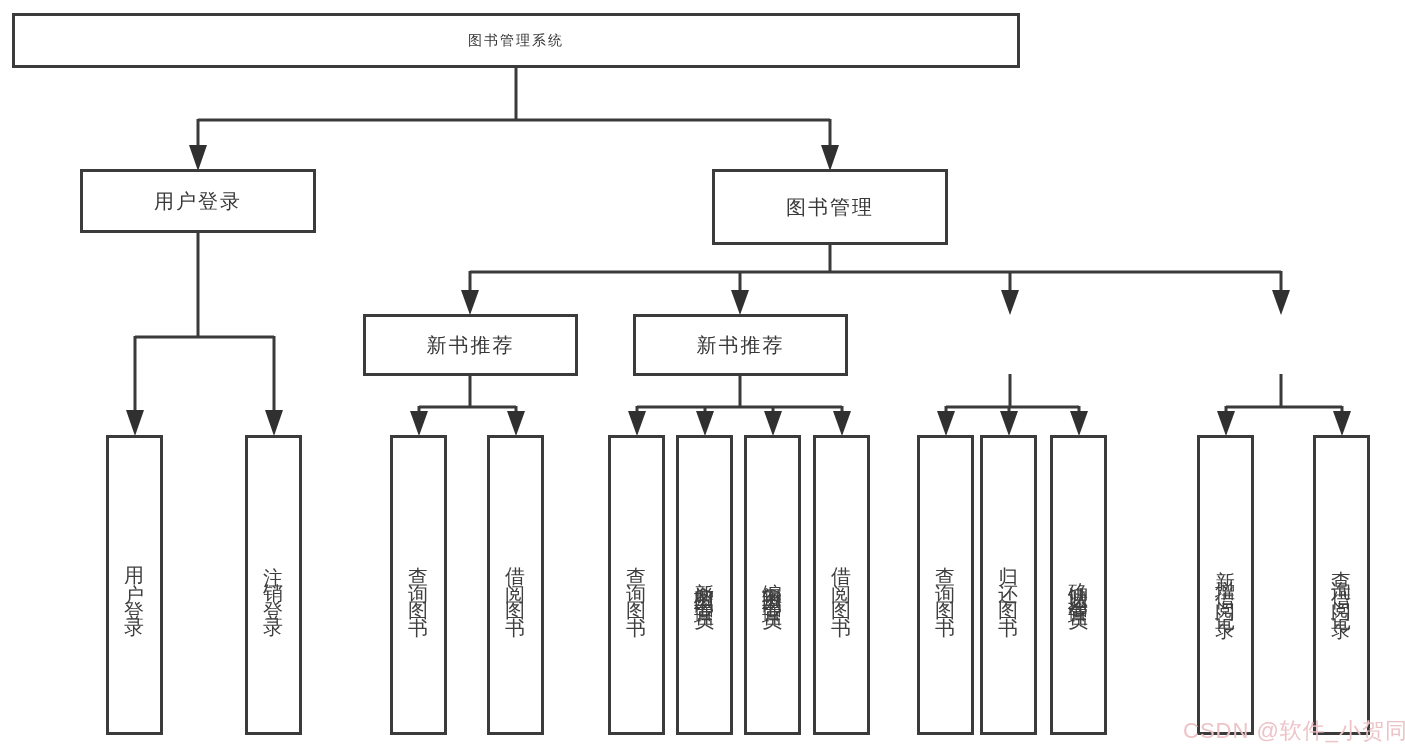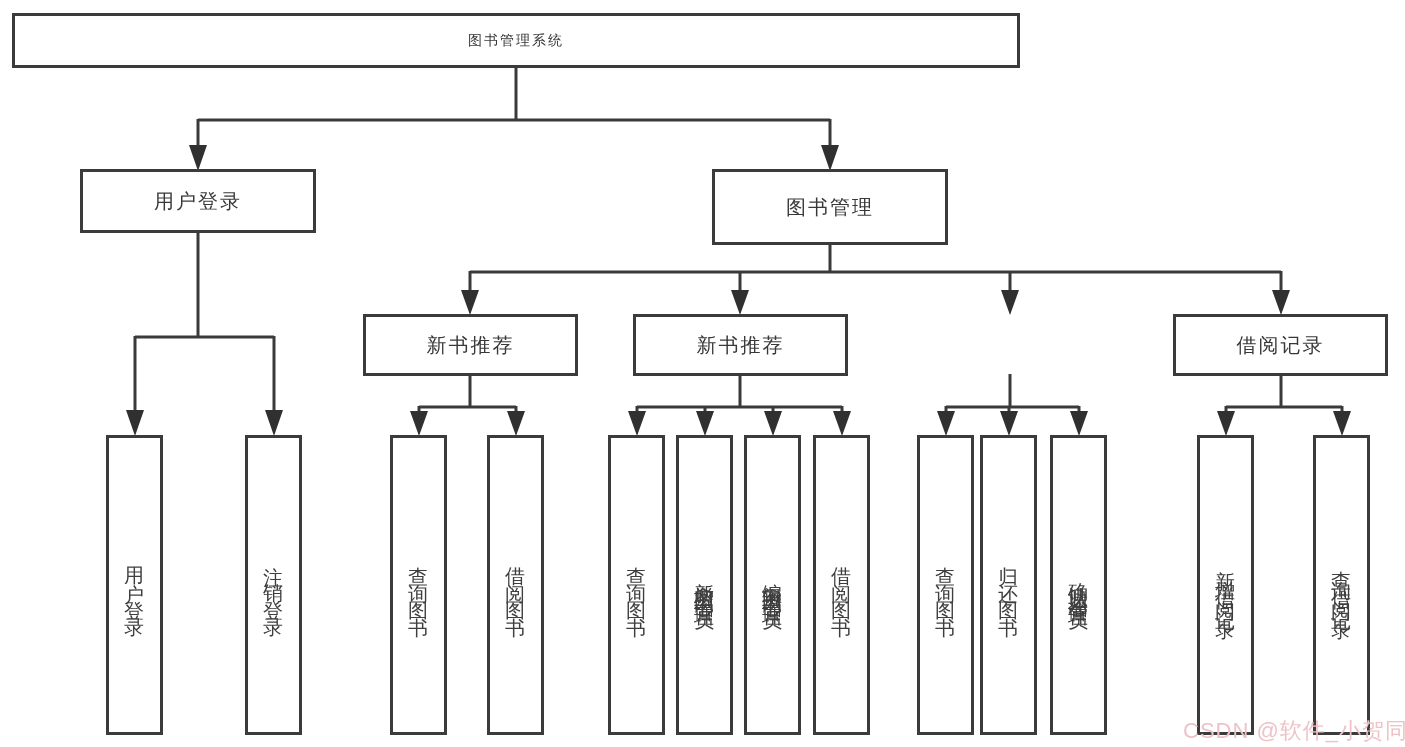--- a/index.html
+++ b/index.html
@@ -138,23 +138,20 @@
   <div class="hnode" style="left:712px; top:169px; width:236px; height:76px;">
     <span>图书管理</span>
   </div>
 
   <div class="hnode" style="left:363px; top:314px; width:215px; height:62px;">
     <span>新书推荐</span>
   </div>
   <div class="hnode" style="left:633px; top:314px; width:215px; height:62px;">
     <span>新书推荐</span>
   </div>
-  <div class="hnode" style="left:1173px; top:314px; width:215px; height:62px;">
-    <span>借阅记录</span>
-  </div>
 
   <div class="vnode" style="left:106px;">
     <span class="vtext sp-loose">用户登录</span>
   </div>
   <div class="vnode" style="left:245px;">
     <span class="vtext sp-loose">注销登录</span>
   </div>
 
   <div class="vnode" style="left:390px;">
     <span class="vtext sp-loose">查询图书</span>

